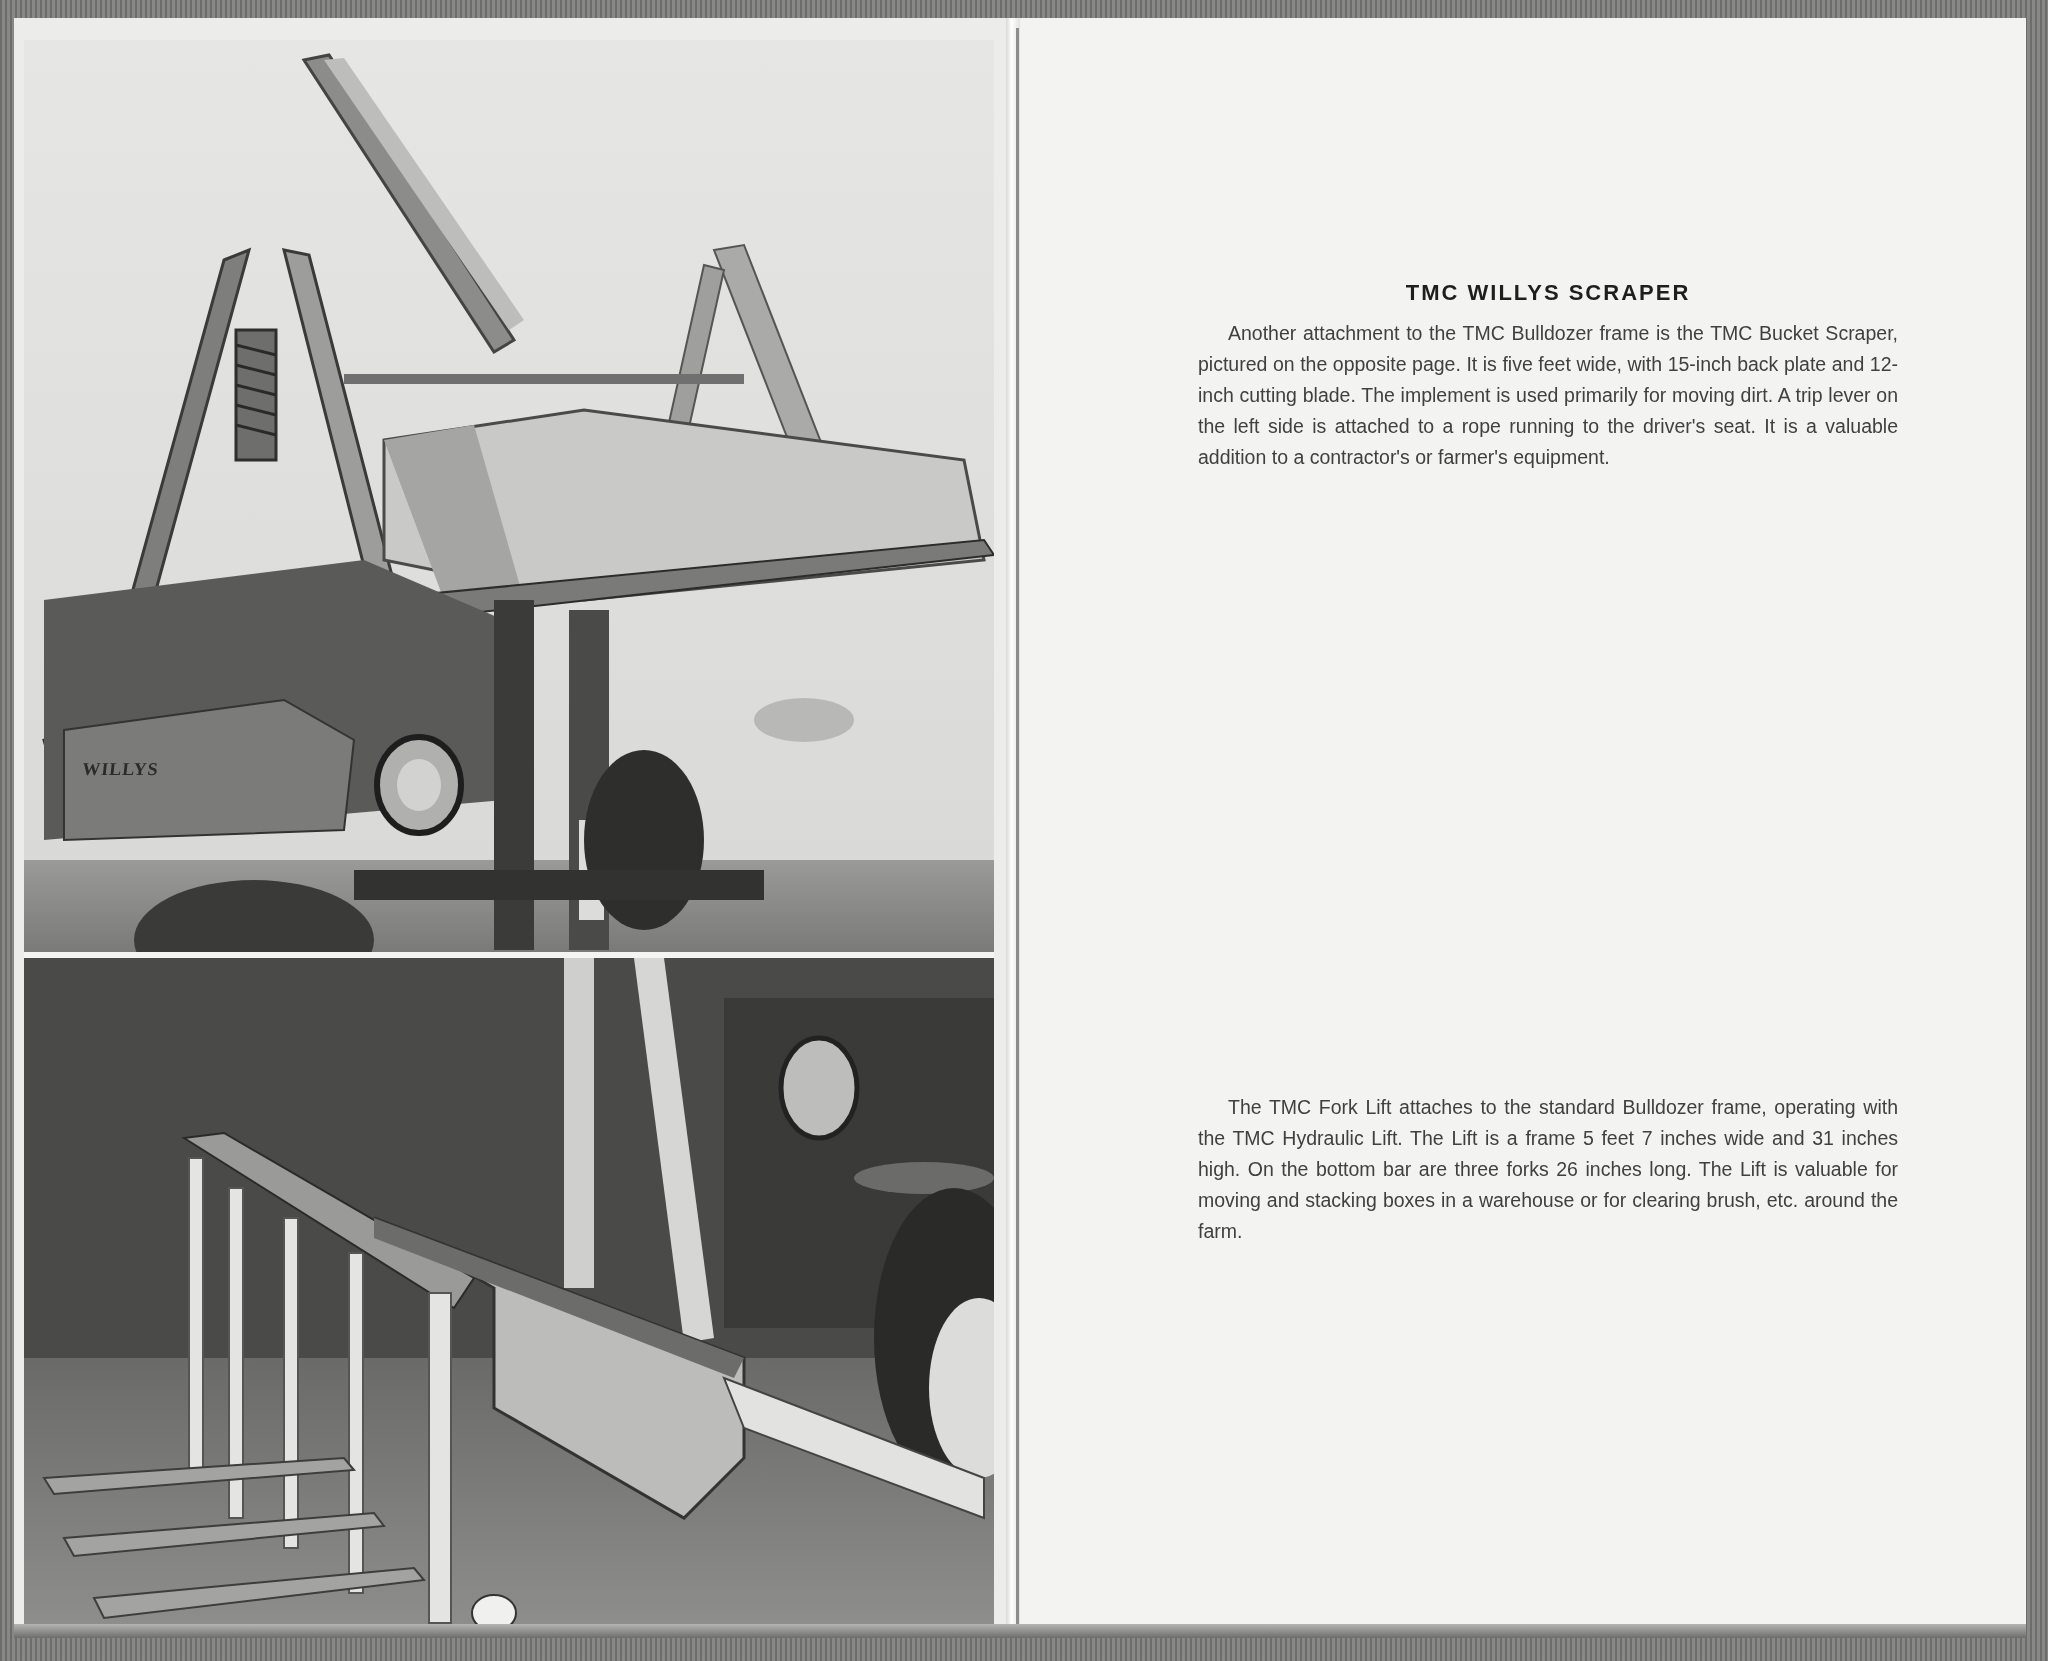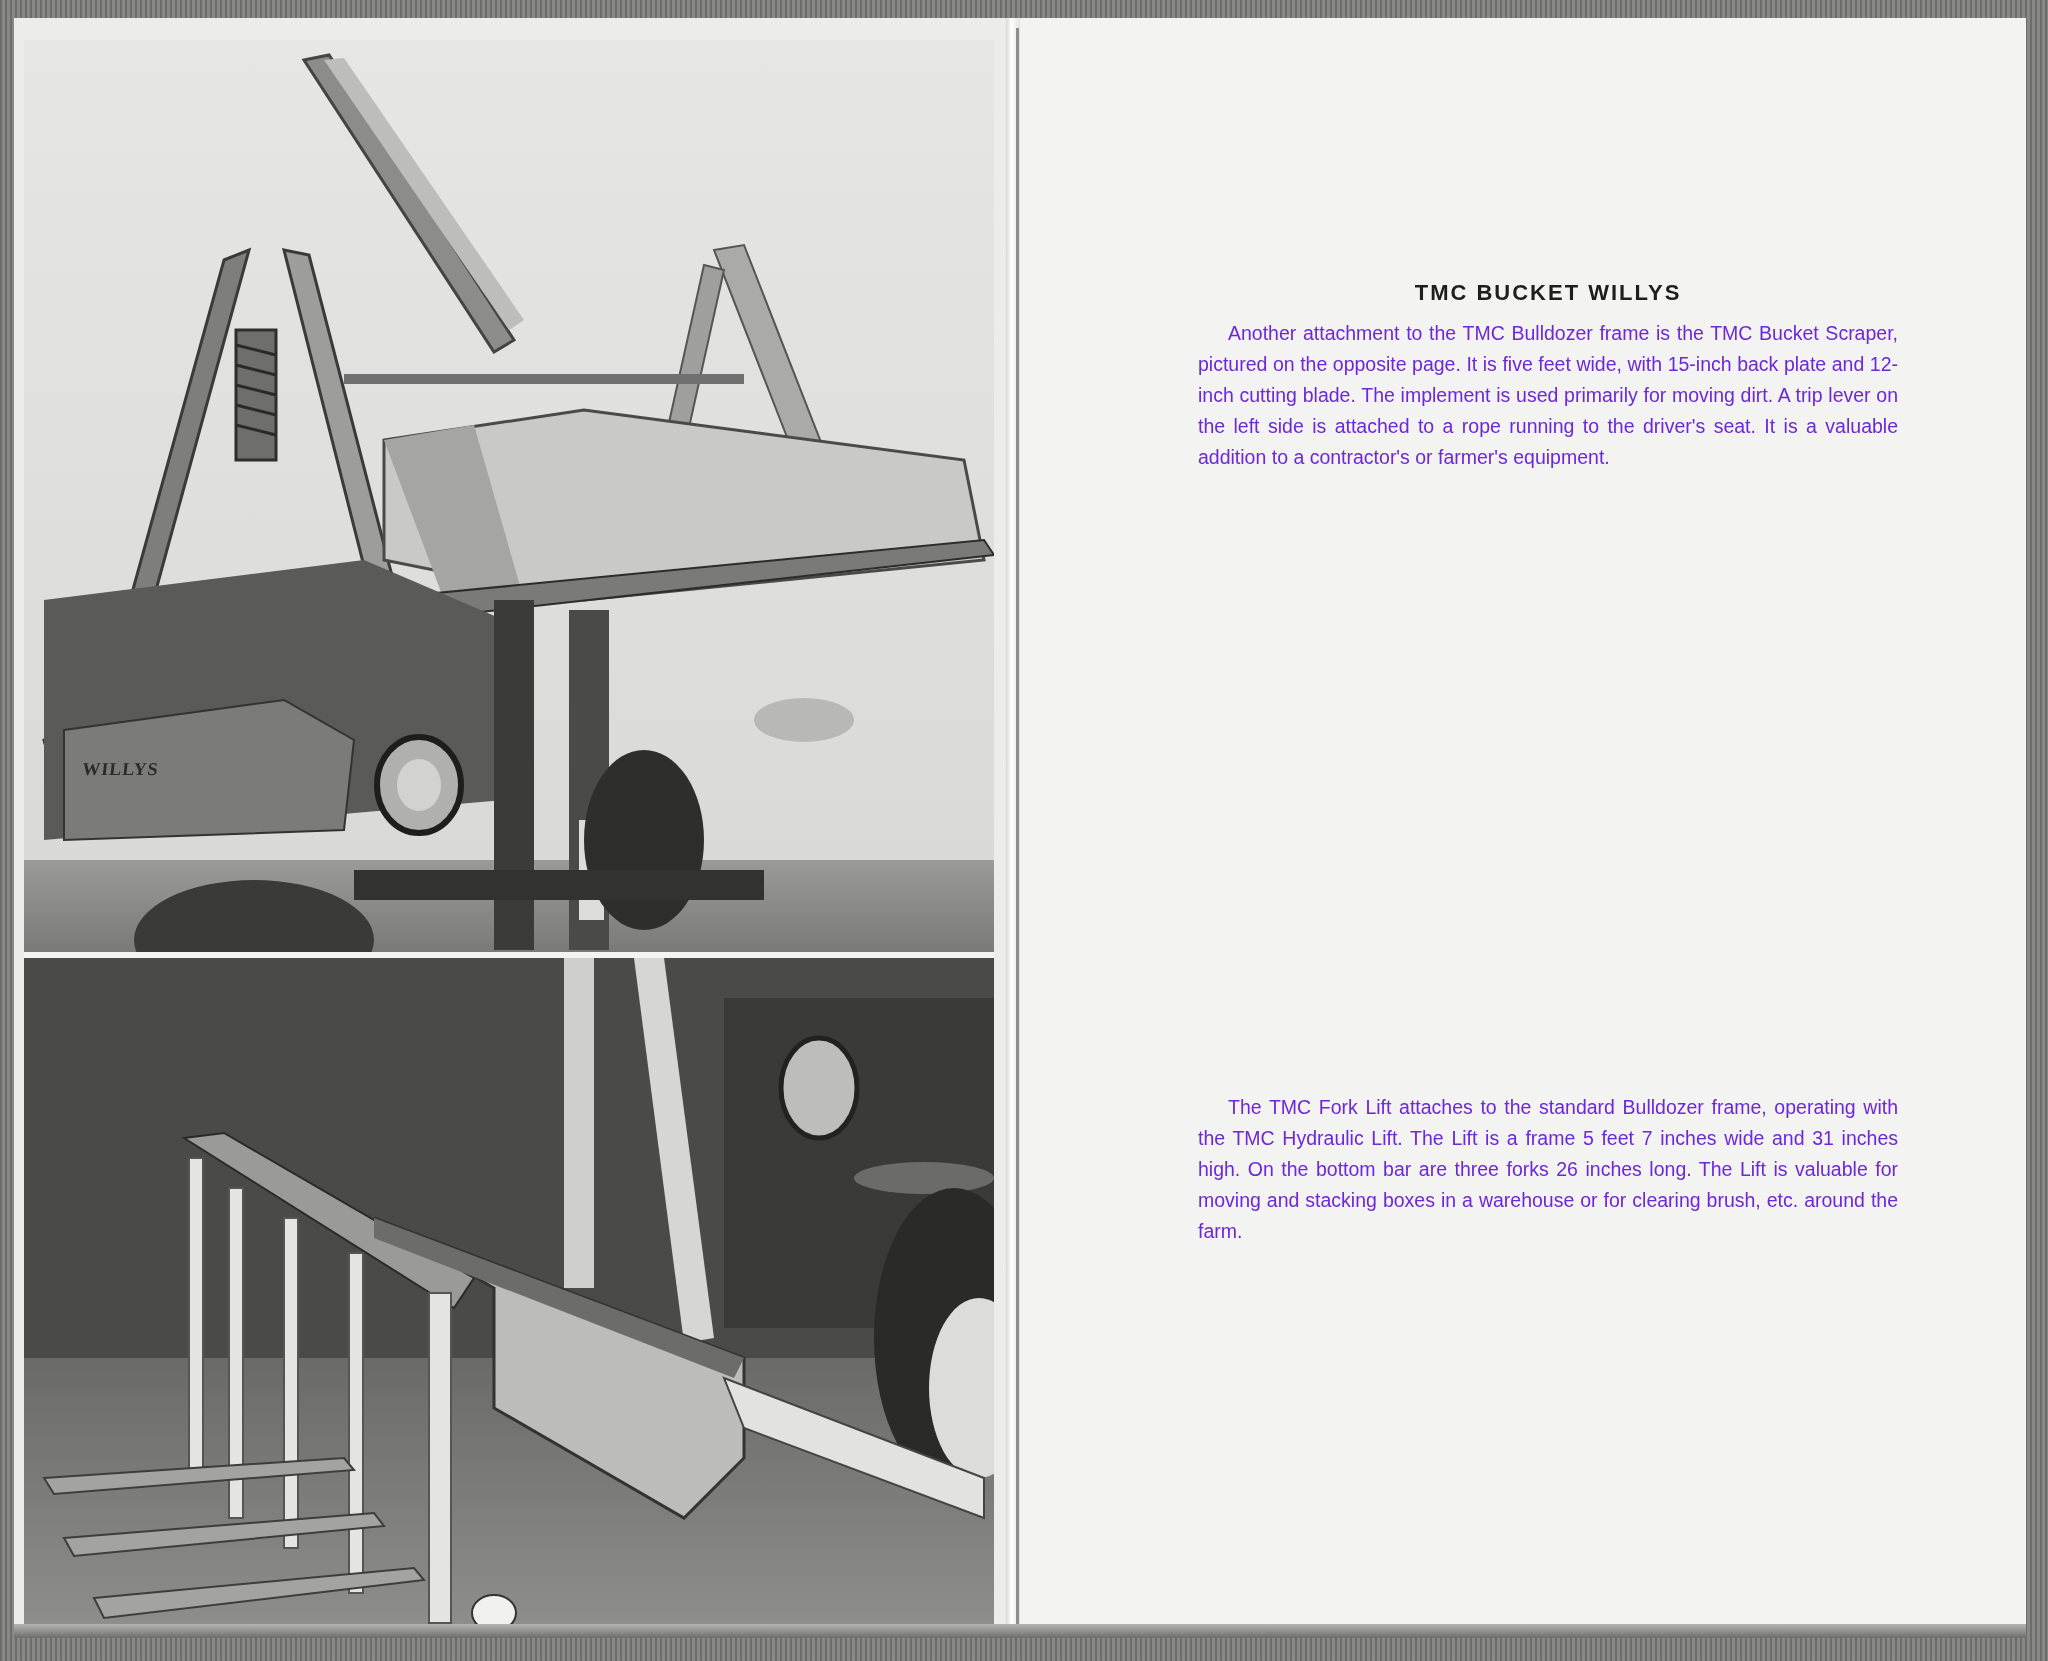--- a/index.html
+++ b/index.html
@@ -54,21 +54,21 @@
   .section-forklift { top: 1074px; }
   .section h2 {
     margin: 0 0 12px 0; text-align: center;
     font-family: "Liberation Sans", sans-serif;
     font-weight: bold; font-size: 22px; letter-spacing: 2px;
     color: #1e1e1e;
   }
   .section p {
     margin: 0; font-size: 19.5px; line-height: 31px;
     text-align: justify; text-indent: 30px;
-    color: #6d28d9;
+    color: #404040;
   }
   .bottom-shadow {
     position: absolute; left: 0; top: 1606px; width: 2012px; height: 14px;
     background: linear-gradient(180deg, #b5b5b3, #6d6d6b);
   }
   .hood-badge {
     font-family: "Liberation Serif", serif; font-weight: bold;
     font-size: 18px; fill: #2b2b2b; letter-spacing: 1px;
   }
 </style>
@@ -189,21 +189,21 @@
         <ellipse cx="470" cy="655" rx="22" ry="18" fill="#f0f0ee" stroke="#333" stroke-width="2"></ellipse>
       </svg>
     </div>
   </div>
 
   <div class="gutter"></div>
   <div class="gutter-line"></div>
 
   <div class="right-page">
     <div class="section section-scraper">
-      <h2>TMC BUCKET WILLYS</h2>
+      <h2>TMC WILLYS SCRAPER</h2>
       <p>Another attachment to the TMC Bulldozer frame is the TMC Bucket Scraper, pictured on the opposite page. It is five feet wide, with 15-inch back plate and 12-inch cutting blade. The implement is used primarily for moving dirt. A trip lever on the left side is attached to a rope running to the driver's seat. It is a valuable addition to a contractor's or farmer's equipment.</p>
     </div>
 
     <div class="section section-forklift">
       <p>The TMC Fork Lift attaches to the standard Bulldozer frame, operating with the TMC Hydraulic Lift. The Lift is a frame 5 feet 7 inches wide and 31 inches high. On the bottom bar are three forks 26 inches long. The Lift is valuable for moving and stacking boxes in a warehouse or for clearing brush, etc. around the farm.</p>
     </div>
   </div>
 
   <div class="bottom-shadow"></div>
 </div>

